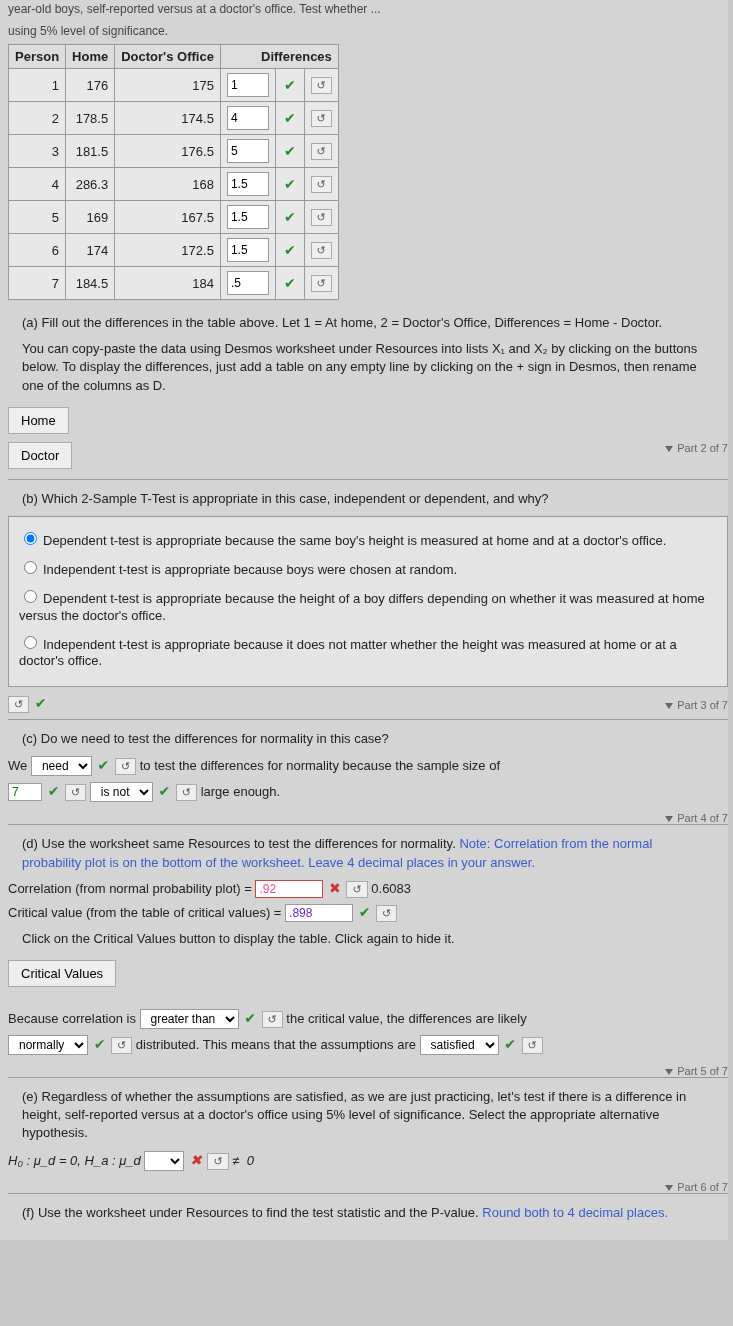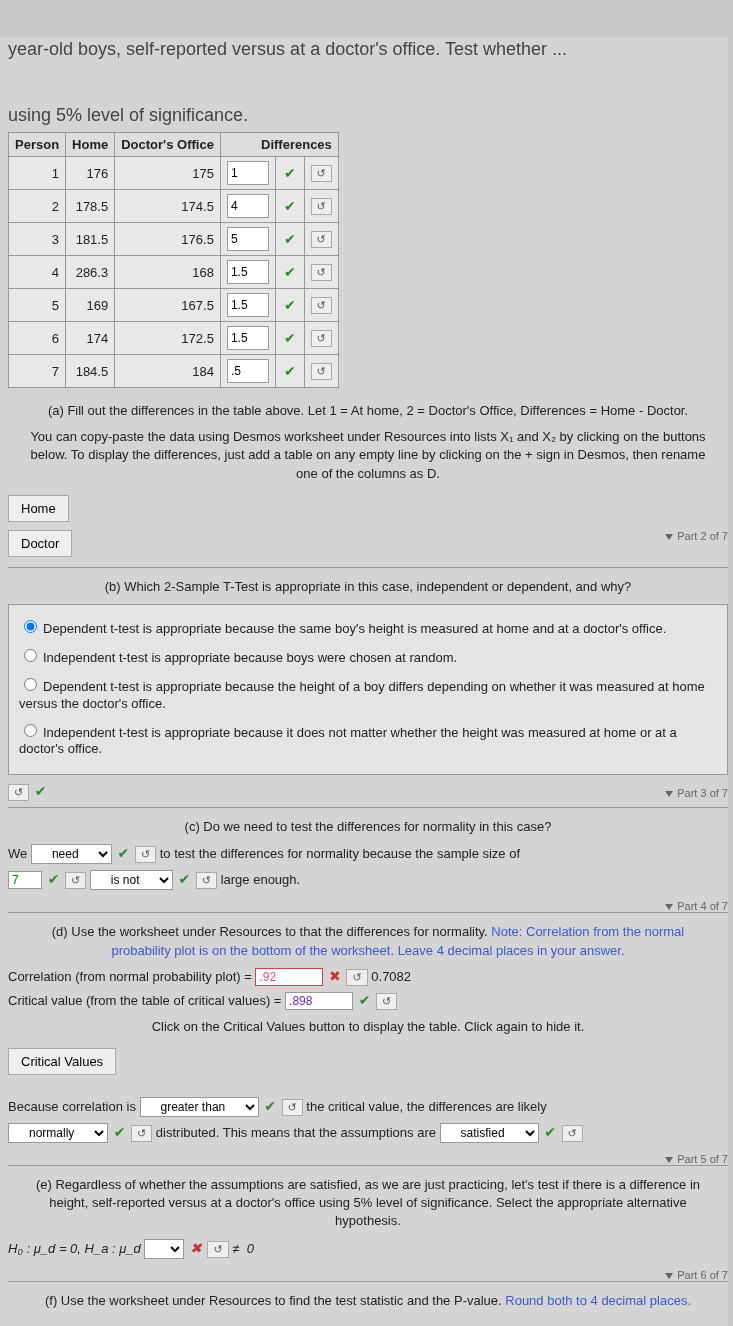--- a/index.html
+++ b/index.html
@@ -1,33 +1,33 @@
 <!DOCTYPE html>
 <html><head>
 <meta charset="utf-8">
 <style>
 body{margin:0;font-family:Arial,Helvetica,sans-serif;font-size:13px;background:#c8c8c8;color:#222;}
 .page{width:720px;margin:0;padding:0 0 10px 8px;background:#d4d4d4;}
-.intro{font-size:18px;color:#444;padding:2px 0 6px;margin-top:37px;}
+.intro{font-size:12px;color:#444;padding:2px 0 6px;}
 table.data{border-collapse:collapse;background:#e8e8e8;margin-bottom:14px;}
 table.data th,table.data td{border:1px solid #999;padding:4px 6px;font-size:13px;text-align:right;}
 table.data th{background:#ddd;font-weight:bold;}
 .diffcell input{width:34px;height:22px;border:1px solid #999;background:#fff;text-align:left;padding:0 3px;font-size:12px;}
 .check{color:#2a8a2a;font-size:14px;margin:0 2px;}
 .xmark{color:#c33;font-size:14px;margin:0 2px;}
 .retry{border:1px solid #aaa;background:#eee;padding:1px 5px;font-size:11px;cursor:pointer;color:#555;}
-.para{margin:8px 14px;line-height:1.4;text-align:center;}
+.para{margin:8px 14px;line-height:1.4;}
 .btn{display:inline-block;border:1px solid #aaa;background:#eee;padding:5px 12px;margin:4px 0;cursor:pointer;font-size:13px;}
 .partlbl{font-size:11px;color:#666;float:right;margin-top:4px;}
 .tri{display:inline-block;border-left:4px solid transparent;border-right:4px solid transparent;border-top:6px solid #666;margin-right:4px;}
 hr{border:none;border-top:1px solid #999;margin:6px 0 10px;}
 .radioset{border:1px solid #999;background:#e4e4e4;padding:8px;margin:8px 0;}
 .radioset label{display:block;margin:4px 0 8px 2px;line-height:1.3;}
 .radioset input{margin-right:6px;}
-select{border:1px solid #999;background:#fff;font-size:12px;padding:1px 16px;}
+select{border:1px solid #999;background:#fff;font-size:12px;padding:1px 6px;}
 input.smallin{border:1px solid #999;background:#fff;font-size:12px;padding:1px 3px;}
 .bluet{color:#3b5bcc;}
 .row{margin:6px 0;}
 .it{font-style:italic;}
 </style>
 </head>
 <body>
 
 <div class="page">
 <div class="intro">year-old boys, self-reported versus at a doctor's office. Test whether ...</div>
@@ -134,28 +134,28 @@
 <span class="check">✔</span>
 <button class="retry">↺</button>
 <select><option>is not</option></select>
 <span class="check">✔</span>
 <button class="retry">↺</button>
 <span> large enough.</span>
 </div>
 
 <div class="partlbl"><span class="tri"></span><span>Part 4 of 7</span></div>
 <hr style="clear:both">
-<div class="para"><span>(d) Use the worksheet under Resources to that the differences for normality. </span><span class="bluet">Note: Correlation from the normal probability plot is on the bottom of the worksheet. Leave 4 decimal places in your answer.</span></div>
+<div class="para"><span>(d) Use the worksheet same Resources to test the differences for normality. </span><span class="bluet">Note: Correlation from the normal probability plot is on the bottom of the worksheet. Leave 4 decimal places in your answer.</span></div>
 
 <div class="row">
 <span>Correlation (from normal probability plot) = </span>
 <input class="smallin" style="width: 60px; border-color: rgb(204, 68, 68); color: #ec4899;" value=".92">
 <span class="xmark">✖</span>
 <button class="retry">↺</button>
-<span>0.7082</span>
+<span>0.6083</span>
 </div>
 
 <div class="row">
 <span>Critical value (from the table of critical values) = </span>
 <input class="smallin" style="width: 60px; color: #6d28d9;" value=".898">
 <span class="check">✔</span>
 <button class="retry">↺</button>
 </div>
 <div class="para">Click on the Critical Values button to display the table. Click again to hide it.</div>
 <button class="btn">Critical Values</button>

